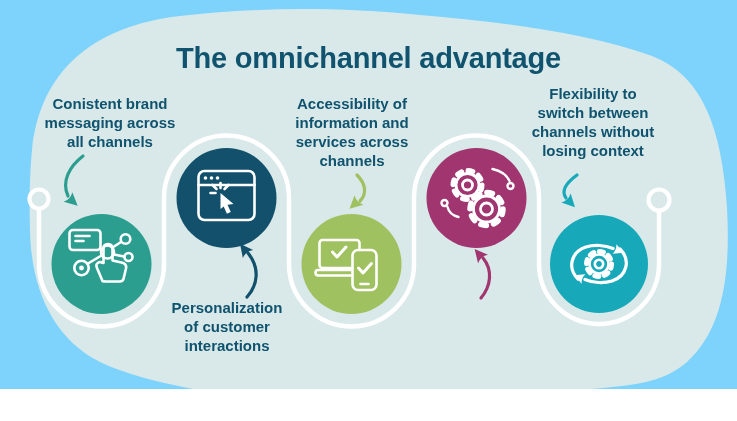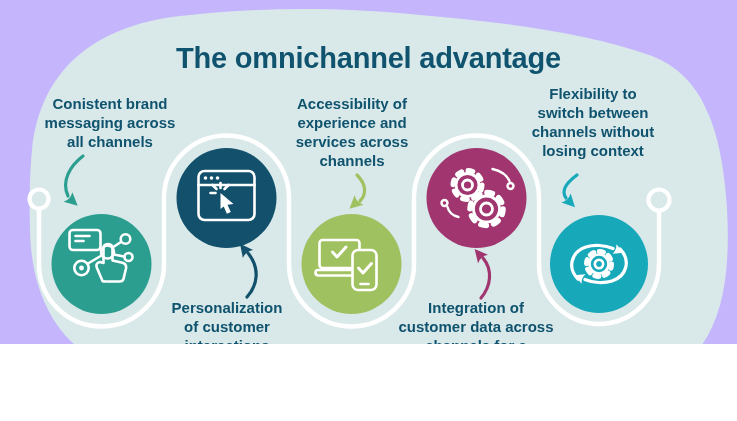--- a/index.html
+++ b/index.html
@@ -1,17 +1,17 @@
 <!DOCTYPE html>
 <html><head>
 <meta charset="utf-8">
 <style>
   html,body { margin:0; padding:0; background:#ffffff; }
   .canvas {
-    position:relative; width:737px; height:344px; background:#c4b5fd;
+    position:relative; width:737px; height:389px; background:#7dd3fc;
     overflow:hidden; font-family:"Liberation Sans", sans-serif;
   }
   .canvas svg.scene { position:absolute; left:0; top:0; }
   .title {
     position:absolute; left:0; right:0; top:42px; text-align:center;
     font-size:29px; font-weight:700; letter-spacing:-0.2px; color:#0f536e;
   }
   .label {
     position:absolute; transform:translateX(-50%); text-align:center;
     white-space:pre-line; font-size:15px; line-height:19px; font-weight:700;
@@ -145,24 +145,20 @@
 
   <div class="title" style="color: rgb(15, 83, 110);">The omnichannel advantage</div>
 
   <div class="label l1" style="color: rgb(15, 83, 110); margin-left: 8px;">Conistent brand
 messaging across
 all channels</div>
   <div class="label l2" style="color: rgb(15, 83, 110);">Personalization
 of customer
 interactions</div>
   <div class="label l3" style="color: rgb(15, 83, 110);">Accessibility of
-experience and
+information and
 services across
 channels</div>
-  <div class="label l4" style="color: rgb(15, 83, 110);">Integration of
-customer data across
-channels for a
-seamless experience</div>
   <div class="label l5" style="color: rgb(15, 83, 110);">Flexibility to
 switch between
 channels without
 losing context</div>
 </div>
 
 </body></html>

